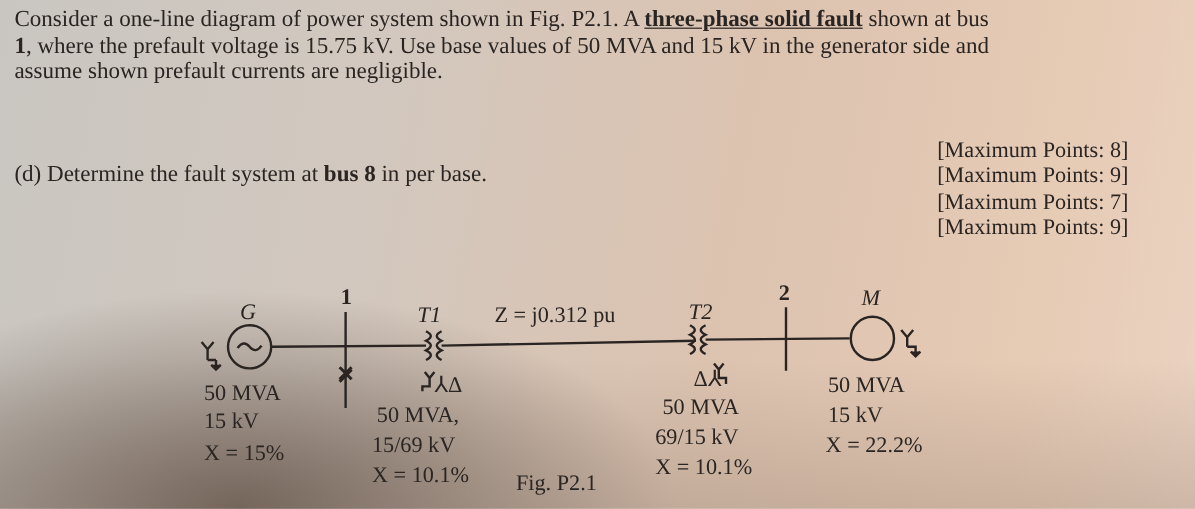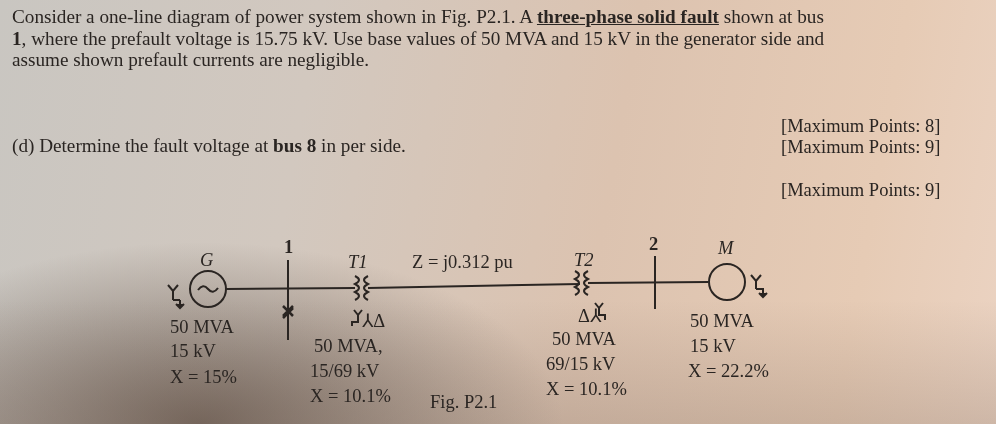--- a/index.html
+++ b/index.html
@@ -41,23 +41,24 @@
     <span>assume shown prefault currents are negligible.</span>
   </p>
   <div>
     <div class="q-row">
       <span class="q-points">[Maximum Points: 8]</span>
     </div>
     <div class="q-row">
       <span class="q-points">[Maximum Points: 9]</span>
     </div>
     <div class="q-row">
+      <span class="q-points">[Maximum Points: 7]</span>
     </div>
     <div class="q-row">
-      <span class="q-text"><span>(d) Determine the fault voltage at </span><b>bus 8</b><span> in per side.</span></span>
+      <span class="q-text"><span>(d) Determine the fault system at </span><b>bus 8</b><span> in per base.</span></span>
       <span class="q-points">[Maximum Points: 9]</span>
     </div>
   </div>
 </div>
 
 <svg class="diagram" viewBox="0 0 996 424" xmlns="http://www.w3.org/2000/svg">
   <g stroke="#2a2522" fill="none" stroke-width="2">
 
     <g>
       <path d="M168 285 L173 291 L178 285 M173 291 L173 300 M173 300 L180 300 M180 300 L180 306"></path>

